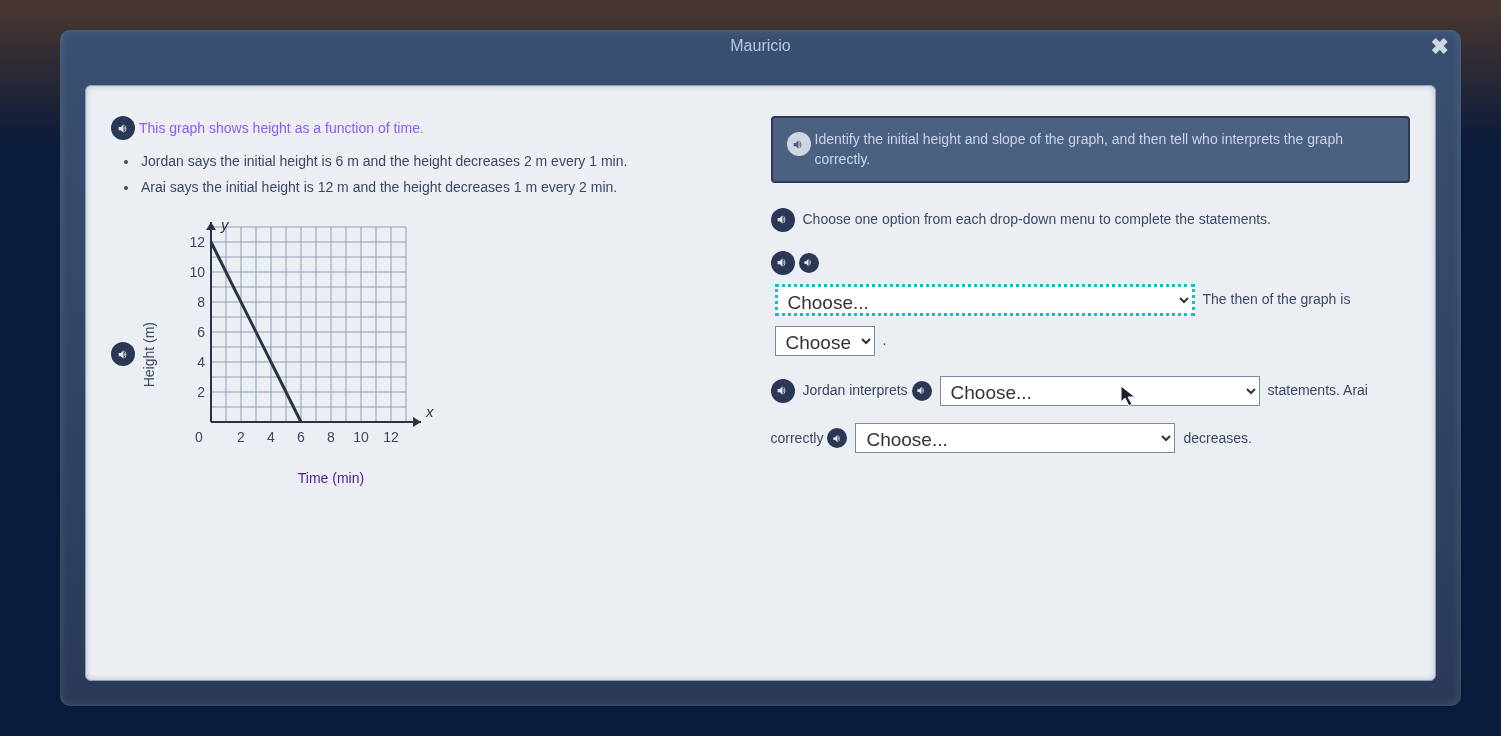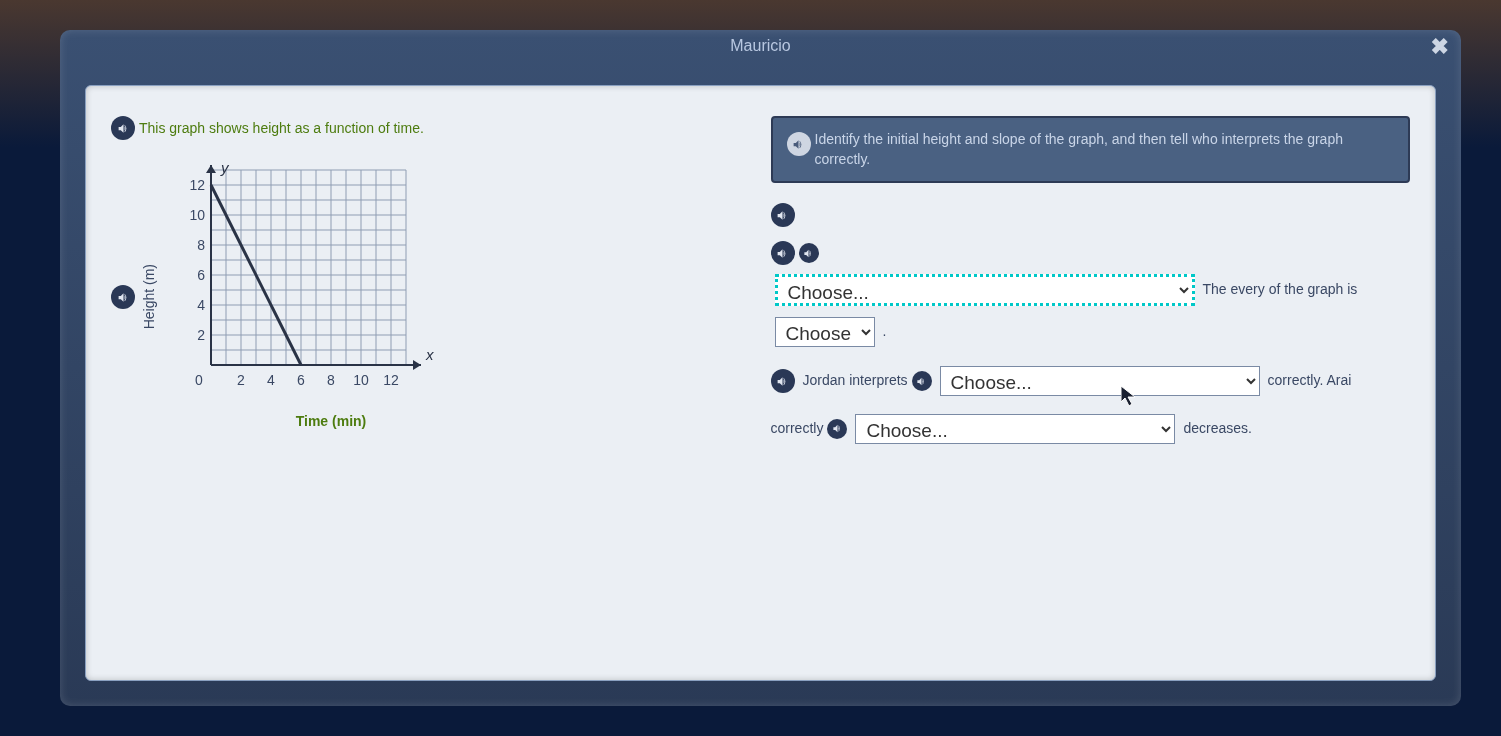--- a/index.html
+++ b/index.html
@@ -62,28 +62,28 @@
     align-items: center;
     justify-content: center;
     vertical-align: middle;
     margin-right: 4px;
     cursor: pointer;
     flex-shrink: 0;
   }
   .audio-icon svg { width: 13px; height: 13px; fill: #e1e6f0; }
   .audio-icon.small { width: 20px; height: 20px; }
   .audio-icon.small svg { width: 11px; height: 11px; }
-  .intro-line { display: flex; align-items: center; color: #4d7c0f; font-size: 14px; margin-bottom: 12px; }
+  .intro-line { display: flex; align-items: center; color: #8b5cf6; font-size: 14px; margin-bottom: 12px; }
   .bullets { padding-left: 10px; color: #3a4864; font-size: 14px; }
   .bullets li { list-style: disc outside; margin-left: 18px; padding-left: 2px; margin-bottom: 6px; line-height: 1.4; }
   .chart-wrap { margin-top: 25px; margin-left: 0px; display: flex; align-items: center; }
   .chart-audio { margin-right: 6px; }
   .ylabel { writing-mode: vertical-rl; transform: rotate(180deg); font-size: 14px; color: #3a4864; font-weight: 500; margin-right: 4px; }
   .chart-svg { }
-  .xlabel { text-align: center; font-size: 14px; color: #4d7c0f; font-weight: 700; margin-top: 4px; margin-left: 60px; }
+  .xlabel { text-align: center; font-size: 14px; color: #4c1d95; font-weight: 400; margin-top: 4px; margin-left: 60px; }
   .hint-box {
     background: #4a6182;
     border: 2px solid #2d3a55;
     border-radius: 4px;
     padding: 12px 14px;
     color: #c9d5e8;
     font-size: 14px;
     display: flex;
     align-items: flex-start;
     margin-bottom: 20px;
@@ -117,20 +117,24 @@
 
     <div class="left-pane">
       <div class="intro-line">
         <span class="audio-icon">
           <svg viewBox="0 0 24 24">
               <path d="M3 9v6h4l5 5V4L7 9H3zm13 3a4 4 0 0 0-2-3.5v7A4 4 0 0 0 16 12zm-2-7v2a7 7 0 0 1 0 10v2a9 9 0 0 0 0-14z"></path>
             </svg>
         </span>
         <span>This graph shows height as a function of time.</span>
       </div>
+      <ul class="bullets">
+        <li>Jordan says the initial height is 6 m and the height decreases 2 m every 1 min.</li>
+        <li>Arai says the initial height is 12 m and the height decreases 1 m every 2 min.</li>
+      </ul>
       <div class="chart-wrap">
         <span class="audio-icon chart-audio">
           <svg viewBox="0 0 24 24">
               <path d="M3 9v6h4l5 5V4L7 9H3zm13 3a4 4 0 0 0-2-3.5v7A4 4 0 0 0 16 12zm-2-7v2a7 7 0 0 1 0 10v2a9 9 0 0 0 0-14z"></path>
             </svg>
         </span>
         <span class="ylabel">Height (m)</span>
         <div>
           <svg class="chart-svg" width="280" height="240">
 
@@ -213,39 +217,40 @@
         </span>
         <span>Identify the initial height and slope of the graph, and then tell who interprets the graph correctly.</span>
       </div>
 
       <div class="rline">
         <span class="audio-icon">
           <svg viewBox="0 0 24 24">
               <path d="M3 9v6h4l5 5V4L7 9H3zm13 3a4 4 0 0 0-2-3.5v7A4 4 0 0 0 16 12zm-2-7v2a7 7 0 0 1 0 10v2a9 9 0 0 0 0-14z"></path>
             </svg>
         </span>
+        <span class="text">Choose one option from each drop-down menu to complete the statements.</span>
       </div>
 
       <div class="rline">
         <span class="audio-icon">
           <svg viewBox="0 0 24 24">
               <path d="M3 9v6h4l5 5V4L7 9H3zm13 3a4 4 0 0 0-2-3.5v7A4 4 0 0 0 16 12zm-2-7v2a7 7 0 0 1 0 10v2a9 9 0 0 0 0-14z"></path>
             </svg>
         </span>
         <span class="audio-icon small">
           <svg viewBox="0 0 24 24">
               <path d="M3 9v6h4l5 5V4L7 9H3zm13 3a4 4 0 0 0-2-3.5v7A4 4 0 0 0 16 12zm-2-7v2a7 7 0 0 1 0 10v2a9 9 0 0 0 0-14z"></path>
             </svg>
         </span>
       </div>
       <div class="rline" style="margin-top:-6px;">
         <select class="choice active">
           <option>Choose...</option>
         </select>
-        <span class="text">The every of the graph is</span>
+        <span class="text">The then of the graph is</span>
       </div>
       <div class="rline" style="margin-top:-6px;">
         <select class="choice small">
           <option>Choose...</option>
         </select>
         <span class="text">.</span>
       </div>
 
       <div class="rline" style="margin-top:16px;align-items:center;">
         <span class="audio-icon">
@@ -255,21 +260,21 @@
         </span>
         <span class="text">Jordan interprets</span>
         <span class="audio-icon small">
           <svg viewBox="0 0 24 24">
               <path d="M3 9v6h4l5 5V4L7 9H3zm13 3a4 4 0 0 0-2-3.5v7A4 4 0 0 0 16 12zm-2-7v2a7 7 0 0 1 0 10v2a9 9 0 0 0 0-14z"></path>
             </svg>
         </span>
         <select class="choice mid">
           <option>Choose...</option>
         </select>
-        <span class="text">correctly. Arai</span>
+        <span class="text">statements. Arai</span>
       </div>
 
       <div class="rline">
         <span class="text" style="margin-left:0">correctly</span>
         <span class="audio-icon small">
           <svg viewBox="0 0 24 24">
               <path d="M3 9v6h4l5 5V4L7 9H3zm13 3a4 4 0 0 0-2-3.5v7A4 4 0 0 0 16 12zm-2-7v2a7 7 0 0 1 0 10v2a9 9 0 0 0 0-14z"></path>
             </svg>
         </span>
         <select class="choice mid">

